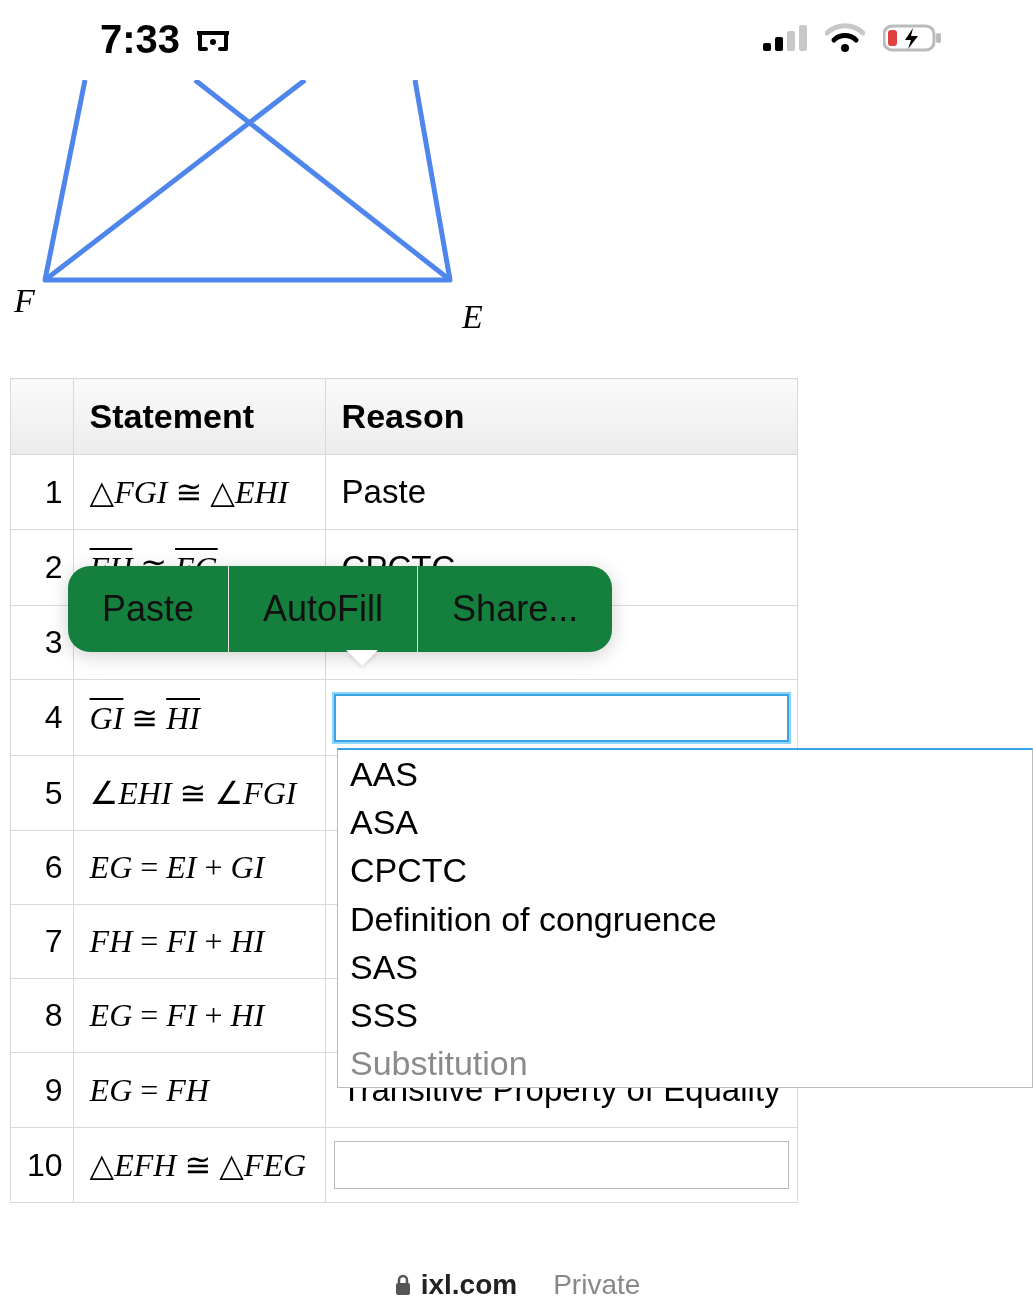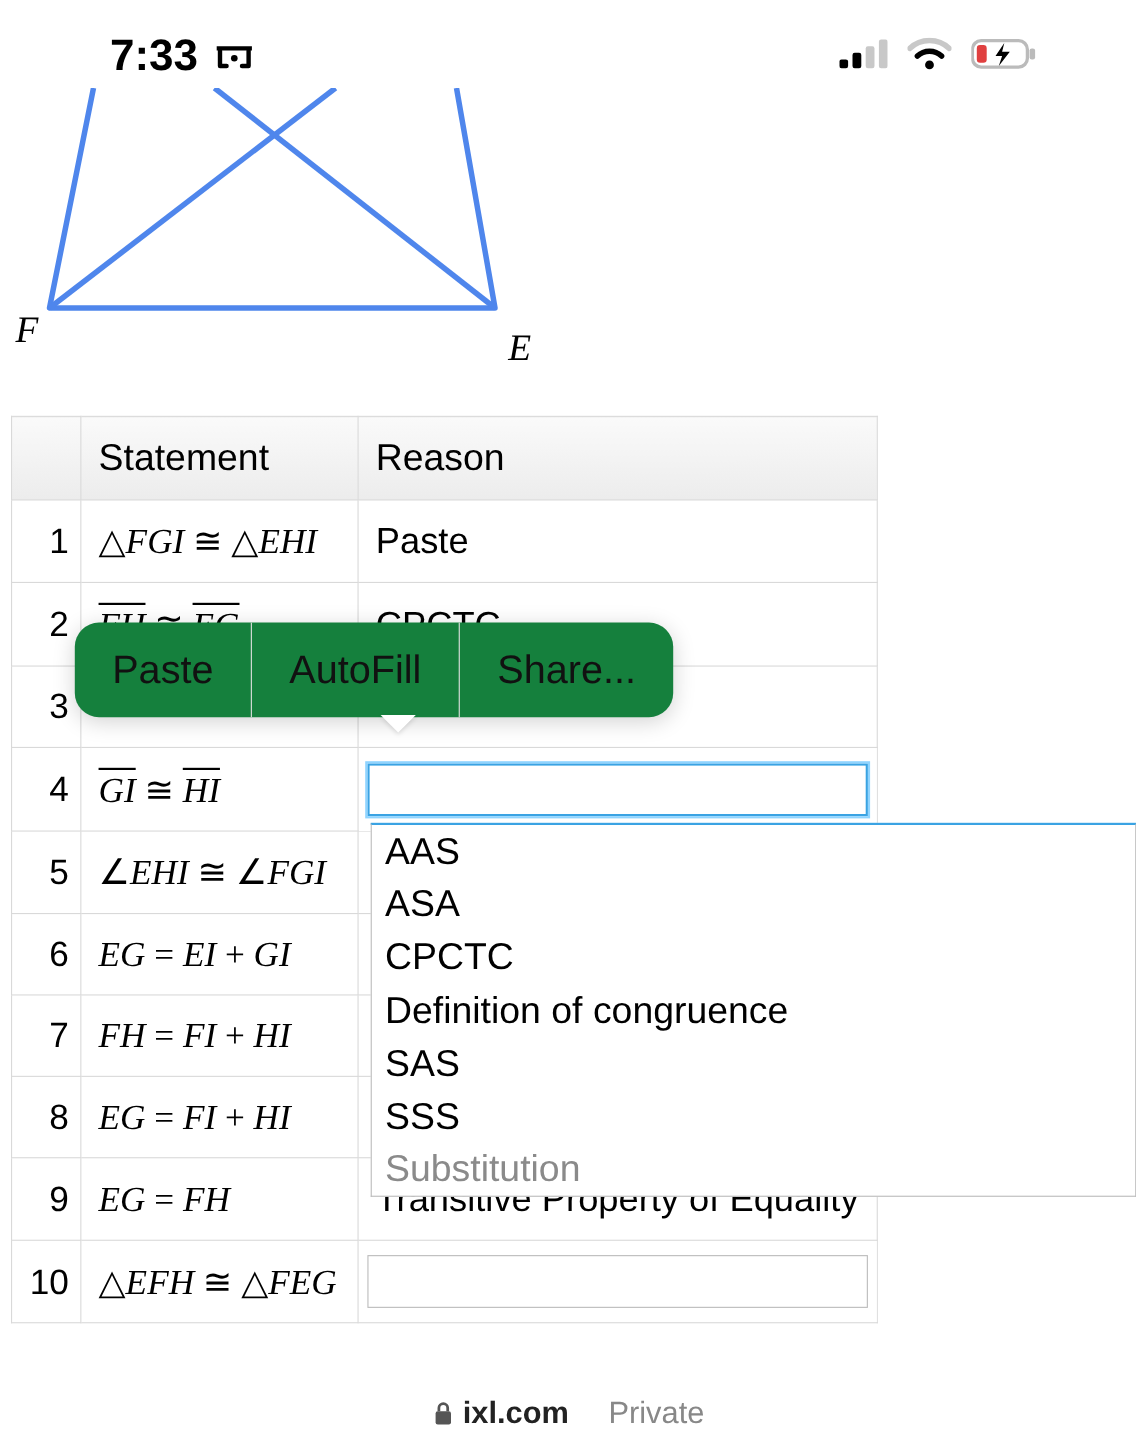--- a/index.html
+++ b/index.html
@@ -10,21 +10,21 @@
     height: 1311px;
     font-family: -apple-system, "Helvetica Neue", Arial, sans-serif;
     background: #fff;
     overflow: hidden;
     position: relative;
   }
 
   
   .status-bar {
     position: absolute;
-    top: 16px; left: 0; right: 0;
+    top: 4px; left: 0; right: 0;
     height: 70px;
     display: flex;
     align-items: center;
     justify-content: space-between;
     padding: 0 90px 0 100px;
     font-weight: 800;
     font-size: 40px;
   }
   .status-left { display: flex; align-items: center; gap: 12px; }
   .status-right { display: flex; align-items: center; gap: 18px; }
@@ -56,21 +56,21 @@
   }
   .proof-table th, .proof-table td {
     border: 1px solid #d9d9d9;
     padding: 18px 16px;
     text-align: left;
     vertical-align: middle;
     background: #fff;
   }
   .proof-table thead th {
     background: linear-gradient(#fafafa,#ececec);
-    font-weight: 400;
+    font-weight: 700;
     font-size: 34px;
   }
   .proof-table td.num {
     width: 55px;
     text-align: right;
     padding-right: 10px;
     font-size: 32px;
   }
   .proof-table td.stmt {
     width: 252px;

